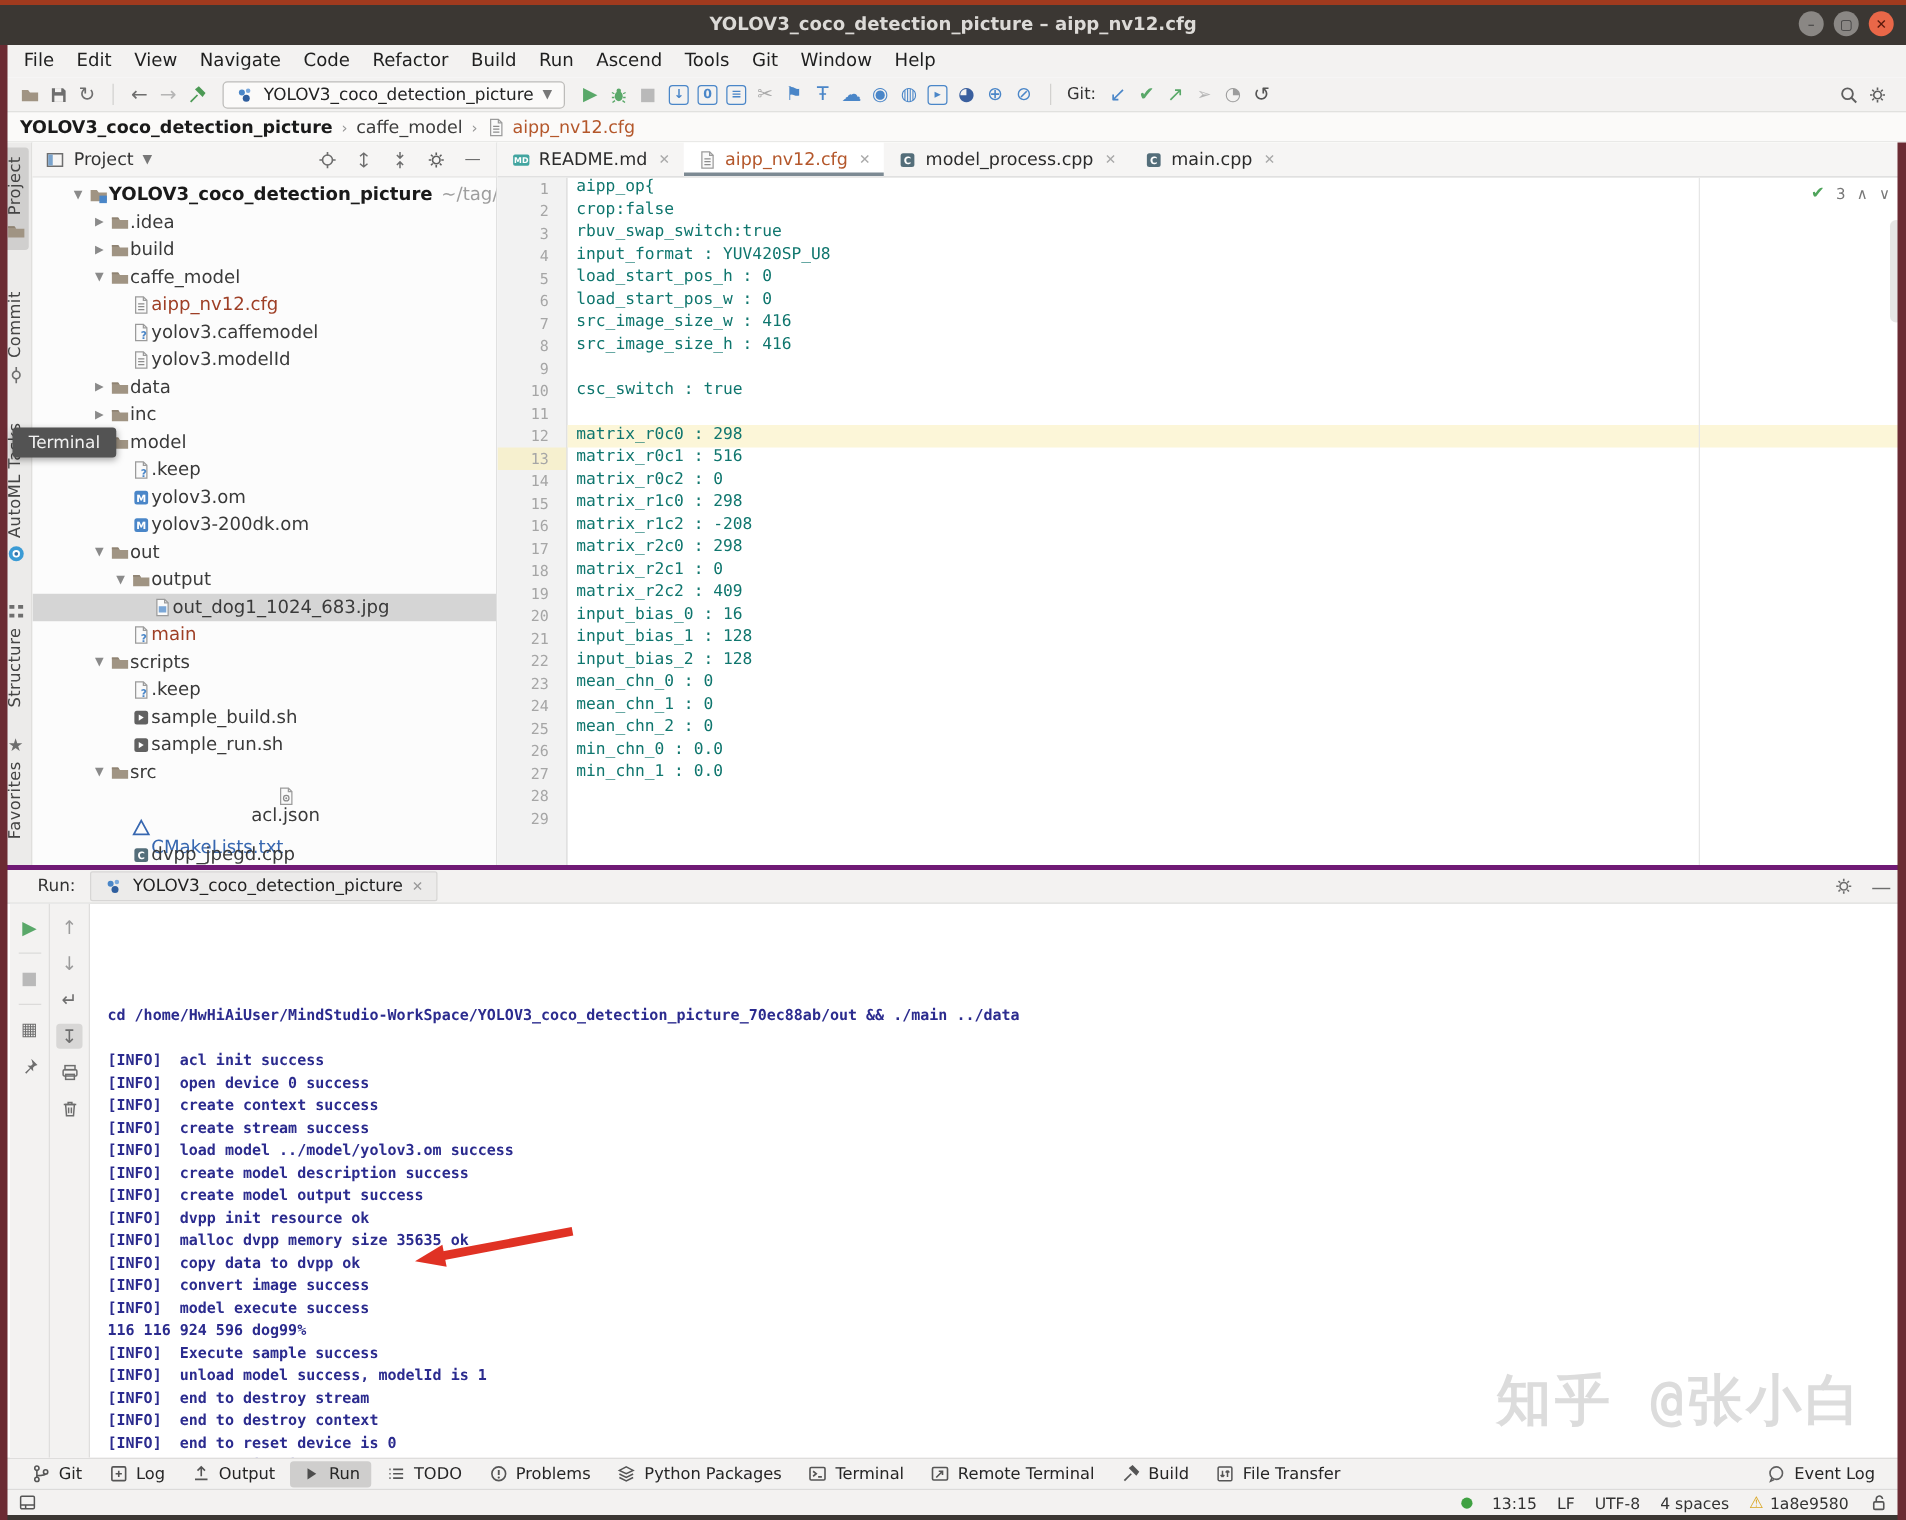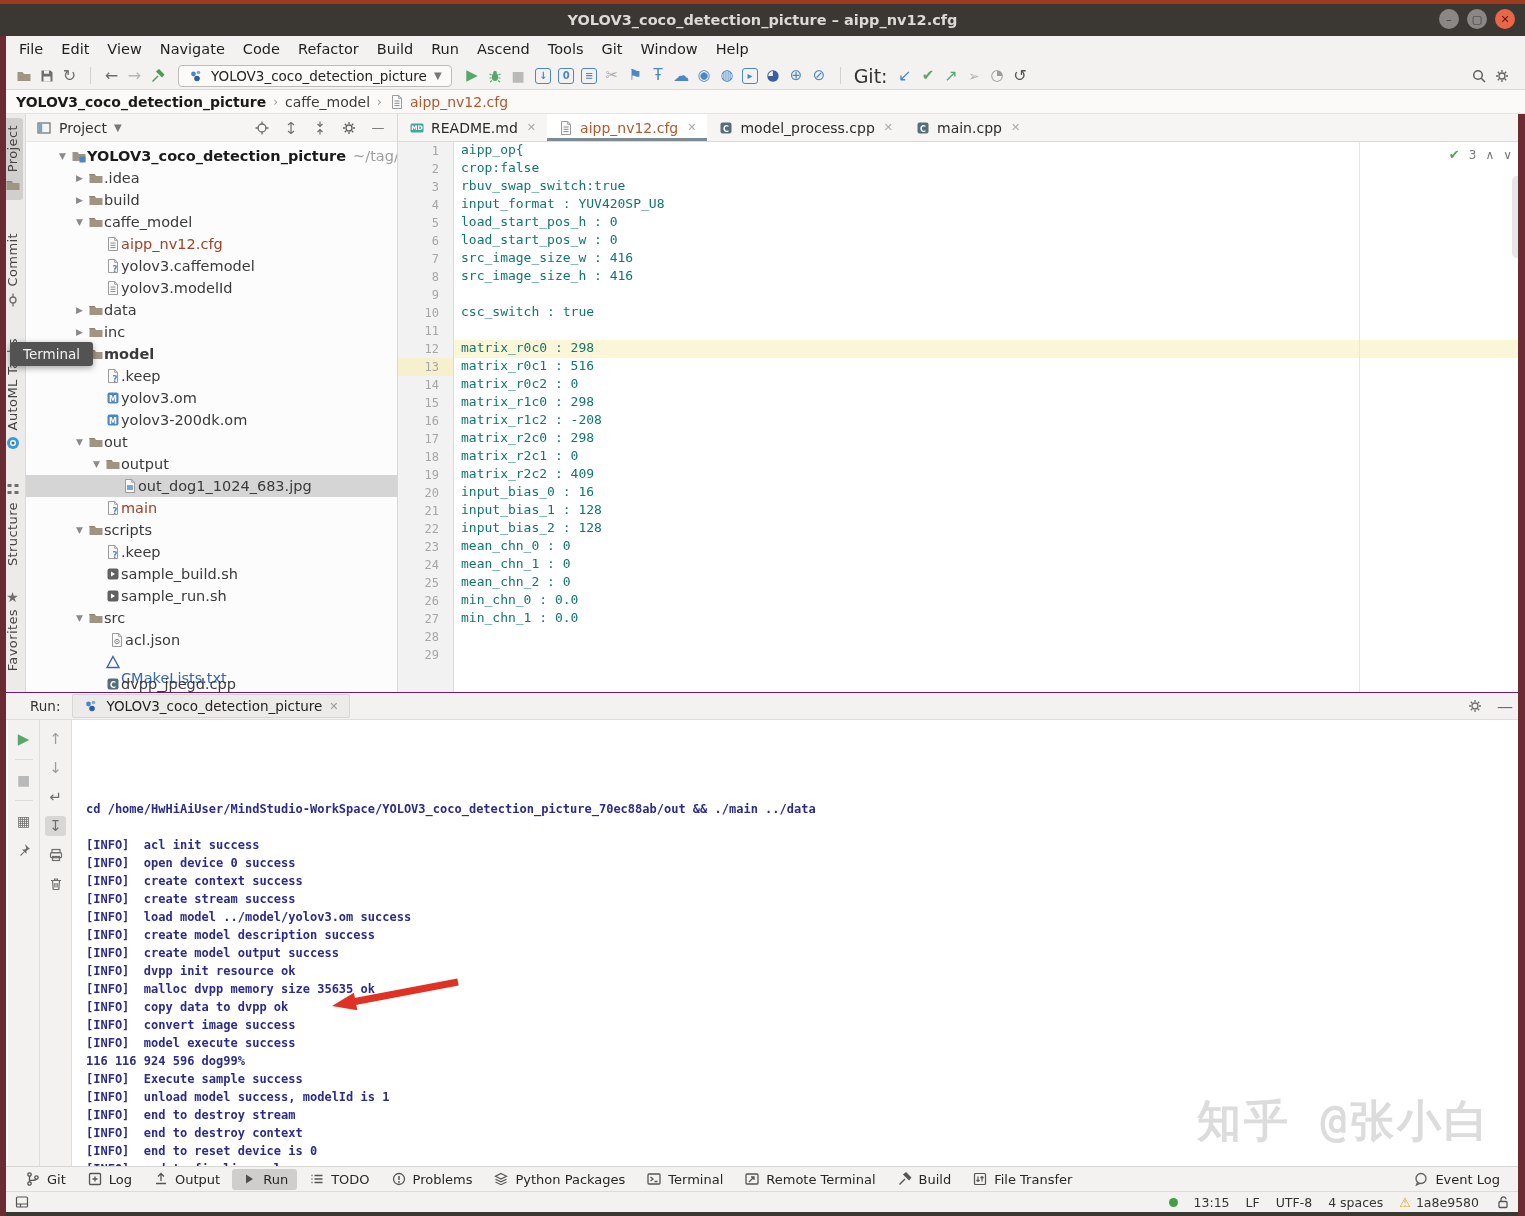--- a/index.html
+++ b/index.html
@@ -53,21 +53,21 @@
   .gutter{width:56px;background:#F2F2F2;border-right:1px solid #DCDCDC;flex:none}
   .gut-n{height:18px;font:12px "DejaVu Sans Mono","Liberation Mono",monospace;color:#A6A6A6;text-align:right;padding-right:14px;line-height:18px}
   .gut-n.current{background:#F6F0CF}
   .code{flex:1;position:relative;min-width:0}
   .code-line{height:18px;line-height:18px;font:13px "DejaVu Sans Mono","Liberation Mono",monospace;color:#0f766e;padding-left:7px;white-space:pre}
   .code-line.current{background:#FCF6D8}
   .margin-guide{position:absolute;left:905px;top:0;bottom:0;width:1px;background:#E6E6E6}
   .inspect{position:absolute;top:5px;right:13px;display:flex;align-items:center;gap:9px;font-size:12px;color:#777}
   .inspect .chk{color:#4FA45B;font-size:13px}
   .ed-scroll{position:absolute;right:3px;top:34px;width:10px;height:82px;background:#E6E6E6;border-radius:5px}
-  .runpanel{height:474px;border-top:1px solid #701a75;display:flex;flex-direction:column;background:#fff;position:relative}
+  .runpanel{height:474px;border-top:4px solid #701a75;display:flex;flex-direction:column;background:#fff;position:relative}
   .rp-header{height:27px;background:#F3F2F1;display:flex;align-items:center;padding:0 12px;border-bottom:1px solid #E0DFDE}
   .rp-label{font-size:13.5px;color:#333;margin:0 12px 0 18px}
   .rp-tab{display:flex;align-items:center;gap:7px;font-size:13.5px;color:#222;padding:3px 10px;background:#ECEBEA;border:1px solid #D7D6D5;border-radius:2px}
   .rp-actions{margin-left:auto;display:flex;align-items:center;gap:14px}
   .rp-body{flex:1;display:flex;min-height:0;padding-left:8px}
   .rp-col{width:32px;background:#F3F2F1;border-right:1px solid #DFDEDD;display:flex;flex-direction:column;align-items:center;padding-top:9px;gap:9px;flex:none}
   .rp-icon{width:21px;height:20px;display:flex;align-items:center;justify-content:center;font-size:14px;color:#6E6E6E;line-height:1}
   .rp-icon.hl{background:#D8D7D6;border-radius:3px}
   .rp-minisep{width:18px;height:1px;background:#DCDBDA;margin:1px 0}
   .console{flex:1;padding:8px 0 0 14px;font:12px "DejaVu Sans Mono","Liberation Mono",monospace;font-weight:bold;line-height:18px;color:#2B2B8E;position:relative;white-space:pre;overflow:hidden}
@@ -259,21 +259,21 @@
           <span style="color:#4A86C8;font-size:15px;line-height:1">⊕</span>
         </span>
       </span>
       <span class="tb-icon">
         <span class="icon">
           <span style="color:#4A86C8;font-size:15px;line-height:1">⊘</span>
         </span>
       </span>
     </span>
   <span class="tb-sep"></span>
-  <span style="font-size:19px;color:#333;margin:0 4px">Git:</span>
+  <span style="font-size:13px;color:#333;margin:0 4px">Git:</span>
   <span id="tb-git" style="display: inline-flex; align-items: center;">
       <span class="tb-icon">
         <span class="icon">
           <span style="color:#4A86C8;font-size:16px;line-height:1">↙</span>
         </span>
       </span>
       <span class="tb-icon">
         <span class="icon">
           <span style="color:#59A869;font-size:15px;line-height:1">✔</span>
         </span>
@@ -540,21 +540,21 @@
         <div class="tree-row" style="padding-left: 45px;">
           <span class="chev">▶</span>
           <span class="icon">
             <svg width="16" height="16" viewBox="0 0 16 16">
               <path d="M1.5 4h5l1.5 2h6.5v7H1.5z" fill="#A09483"></path>
               <path d="M1.5 4h5l1 1.3H1.5z" fill="#8F8373"></path>
             </svg>
           </span>
           <span>inc</span>
         </div>
-        <div class="tree-row" style="padding-left: 45px; font-weight: bold;">
+        <div class="tree-row" style="padding-left: 45px;">
           <span class="chev">▼</span>
           <span class="icon">
             <svg width="16" height="16" viewBox="0 0 16 16">
               <path d="M1.5 4h5l1.5 2h6.5v7H1.5z" fill="#A09483"></path>
               <path d="M1.5 4h5l1 1.3H1.5z" fill="#8F8373"></path>
             </svg>
           </span>
           <span>model</span>
         </div>
         <div class="tree-row" style="padding-left: 62px;">
@@ -674,21 +674,21 @@
         <div class="tree-row" style="padding-left: 45px;">
           <span class="chev">▼</span>
           <span class="icon">
             <svg width="16" height="16" viewBox="0 0 16 16">
               <path d="M1.5 4h5l1.5 2h6.5v7H1.5z" fill="#A09483"></path>
               <path d="M1.5 4h5l1 1.3H1.5z" fill="#8F8373"></path>
             </svg>
           </span>
           <span>src</span>
         </div>
-        <div class="tree-row" style="padding-left: 66px;">
+        <div class="tree-row" style="padding-left: 34px; flex-direction: column;">
           <span class="chev"></span>
           <span class="icon">
             <svg width="16" height="16" viewBox="0 0 16 16">
               <path d="M3.5 1.5h6.2l2.8 2.8v10.2H3.5z" fill="#FAFAFA" stroke="#9B9B9B"></path>
               <path d="M9.7 1.5v2.8h2.8" fill="none" stroke="#9B9B9B"></path>
               <circle cx="8" cy="9.5" r="2.2" fill="none" stroke="#8C8C8C"></circle>
               <circle cx="8" cy="9.5" r=".8" fill="#8C8C8C"></circle>
             </svg>
           </span>
           <span>acl.json</span>

